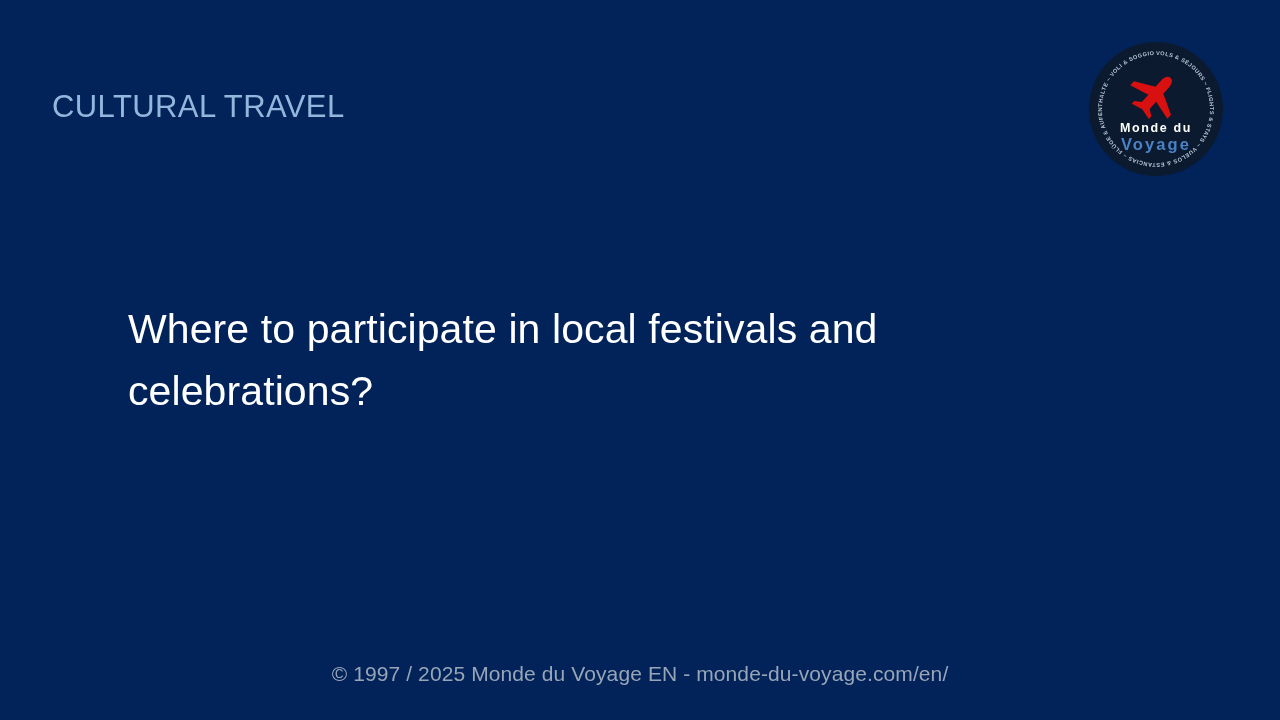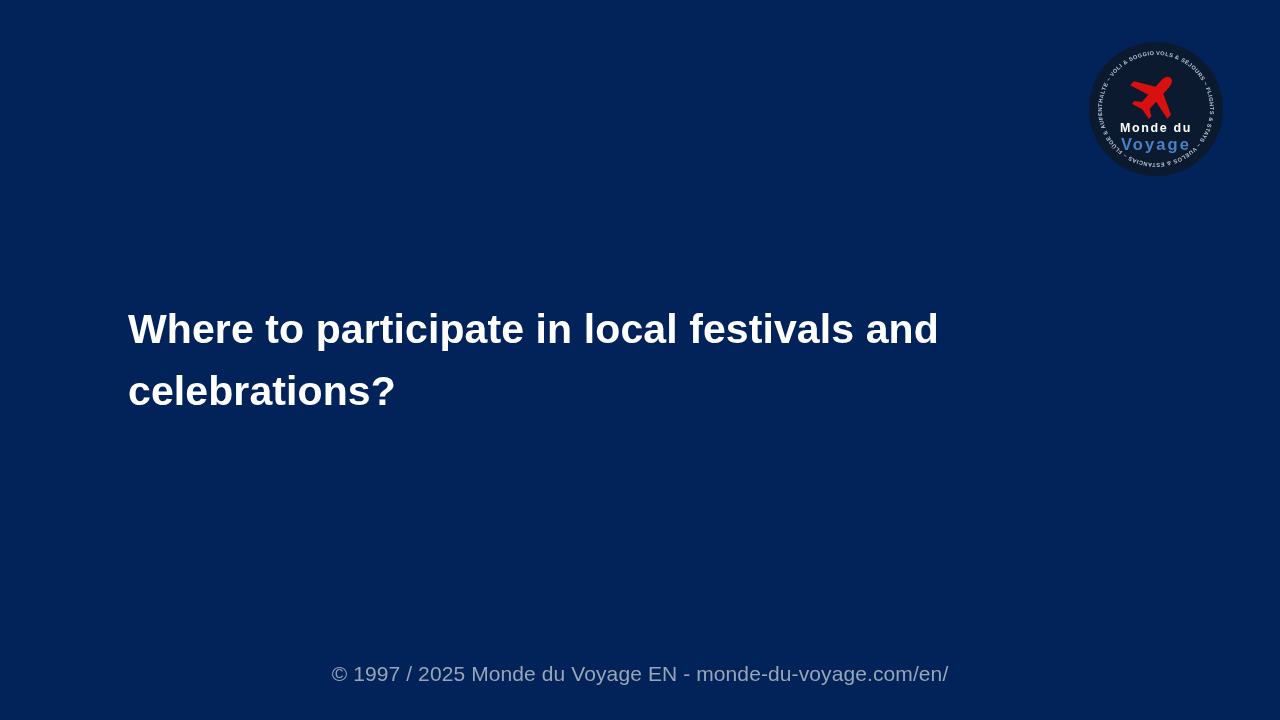--- a/index.html
+++ b/index.html
@@ -36,21 +36,21 @@
   }
 
   
   #main-heading {
     position: absolute;
     left: 128px;
     top: 298px;
     width: 830px;
     font-family: "Liberation Sans", sans-serif;
     font-size: 41px;
-    font-weight: 700;
+    font-weight: 400;
     color: #ffffff;
     line-height: 62px;
     letter-spacing: 0.1px;
   }
 
   
   #footer {
     position: absolute;
     left: 0;
     right: 0;
@@ -71,20 +71,21 @@
     width: 134px;
     height: 134px;
   }
   #logo svg { display: block; }
 </style>
 </head>
 <body>
 
 <div id="slide">
 
+  <div id="category-title">CULTURAL TRAVEL</div>
 
   <div id="main-heading">Where to participate in local festivals and celebrations?</div>
 
   <div id="footer">© 1997 / 2025 Monde du Voyage EN - monde-du-voyage.com/en/</div>
 
   <div id="logo">
     <svg width="134" height="134" viewBox="0 0 134 134" xmlns="http://www.w3.org/2000/svg">
       <defs>
         <path id="ringpath" d="M 67,67 m 0,-54 a 54,54 0 1,1 -0.1,0" fill="none"></path>
       </defs>

